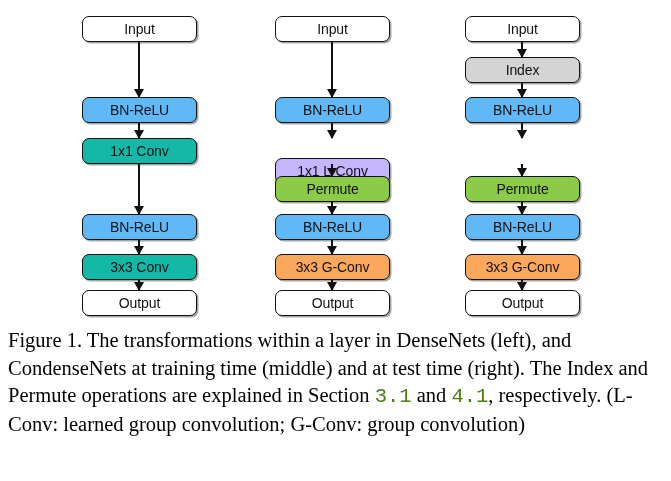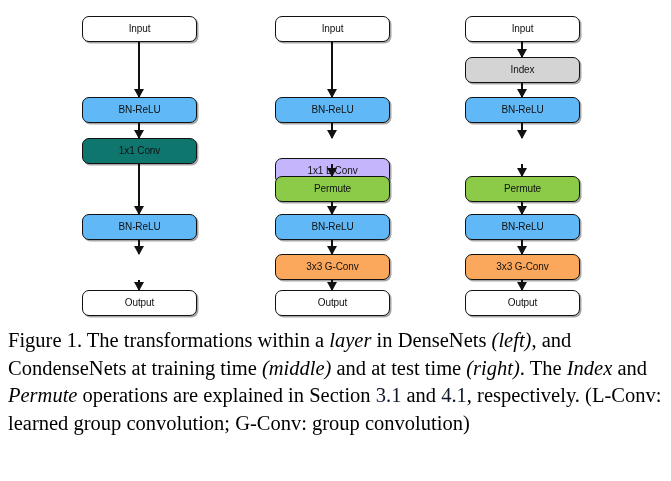--- a/index.html
+++ b/index.html
@@ -40,31 +40,31 @@
     left: 0;
     width: 115px;
     height: 26px;
     box-sizing: border-box;
     border: 1.6px solid #111111;
     border-radius: 7px;
     display: flex;
     align-items: center;
     justify-content: center;
     font-family: "Liberation Sans", sans-serif;
-    font-size: 10px;
+    font-size: 14px;
     line-height: 1;
     color: #111111;
     letter-spacing: -0.1px;
     box-shadow: 1.5px 1.5px 0 rgba(0,0,0,0.35);
     white-space: nowrap;
   }
 
   .n-white  { background: #ffffff; }
   .n-blue   { background: #60b8f7; }
-  .n-yellow { background: #0f766e; }
+  .n-yellow { background: #14b8a6; }
   .n-red    { background: #c4b5fd; margin-top: 20px; }
   .n-green  { background: #8ccb48; }
   .n-orange { background: #fca85c; }
   .n-gray   { background: #d4d4d4; }
 
   
   .arrow {
     position: absolute;
     left: 56px;
     width: 2px;
@@ -87,22 +87,22 @@
     position: absolute;
     left: 8px;
     top: 327px;
     width: 655px;
     font-family: "Liberation Serif", serif;
     font-size: 20.5px;
     line-height: 27.5px;
     color: #000000;
     text-align: left;
   }
-  #caption .it { font-style: italic; }
-  #caption .ref { color: #0f172a; }
+  #caption .it { }
+  #caption .ref { color: #4d7c0f; font-family: Liberation Mono, monospace; }
 
   #watermark {
     position: absolute;
     right: 10px;
     top: 456px;
     font-family: "Liberation Sans", sans-serif;
     font-size: 11px;
     color: #c9c9c9;
     letter-spacing: 0.4px;
     white-space: nowrap;
@@ -121,20 +121,21 @@
 
       <div class="node n-blue" style="top:97px">BN-ReLU</div>
       <div class="arrow" style="top:123px;height:15px"></div>
 
       <div class="node n-yellow" style="top:138px">1x1 Conv</div>
       <div class="arrow" style="top:164px;height:50px"></div>
 
       <div class="node n-blue" style="top:214px">BN-ReLU</div>
       <div class="arrow" style="top:240px;height:14px"></div>
 
+      <div class="node n-yellow" style="top:254px">3x3 Conv</div>
       <div class="arrow" style="top:280px;height:10px"></div>
 
       <div class="node n-white" style="top:290px">Output</div>
     </div>
 
     <div class="column col-middle">
       <div class="node n-white" style="top:16px">Input</div>
       <div class="arrow" style="top:42px;height:55px"></div>
 
       <div class="node n-blue" style="top:97px">BN-ReLU</div>

